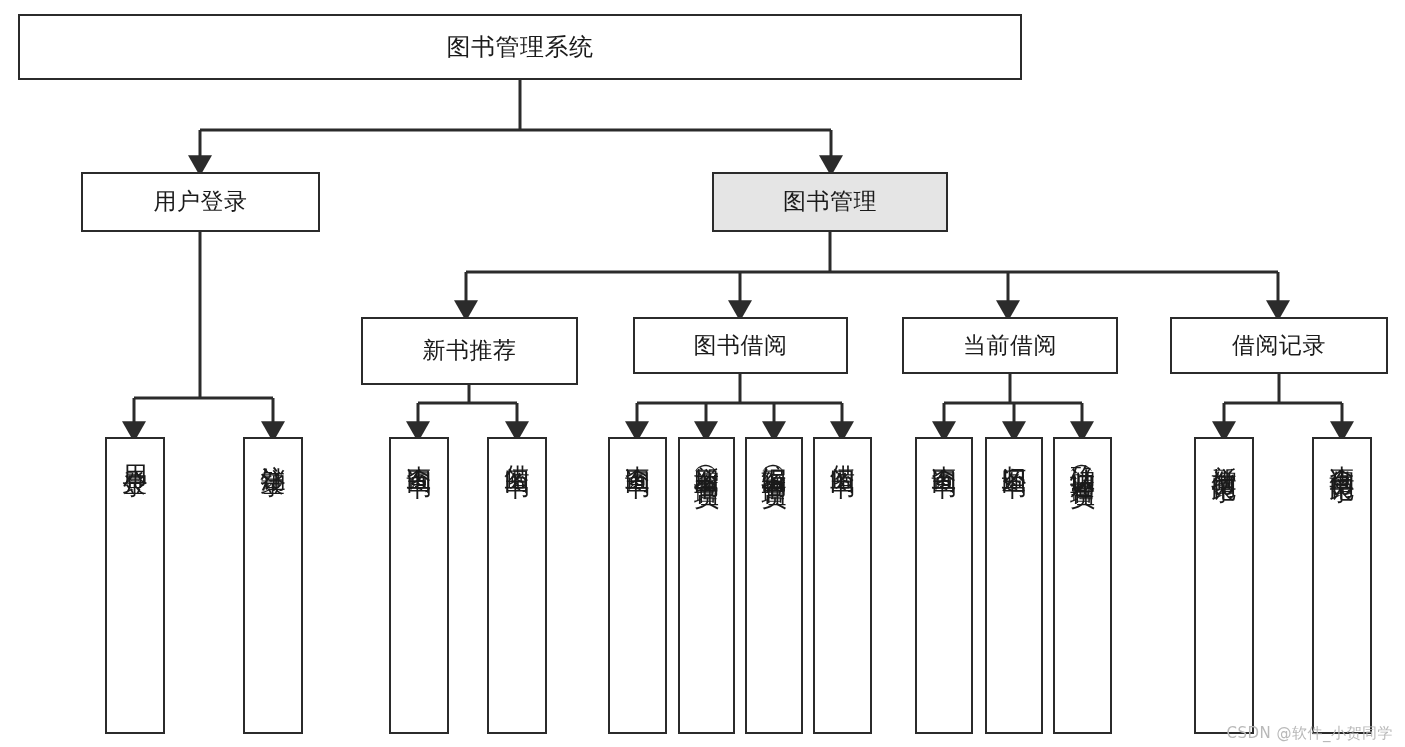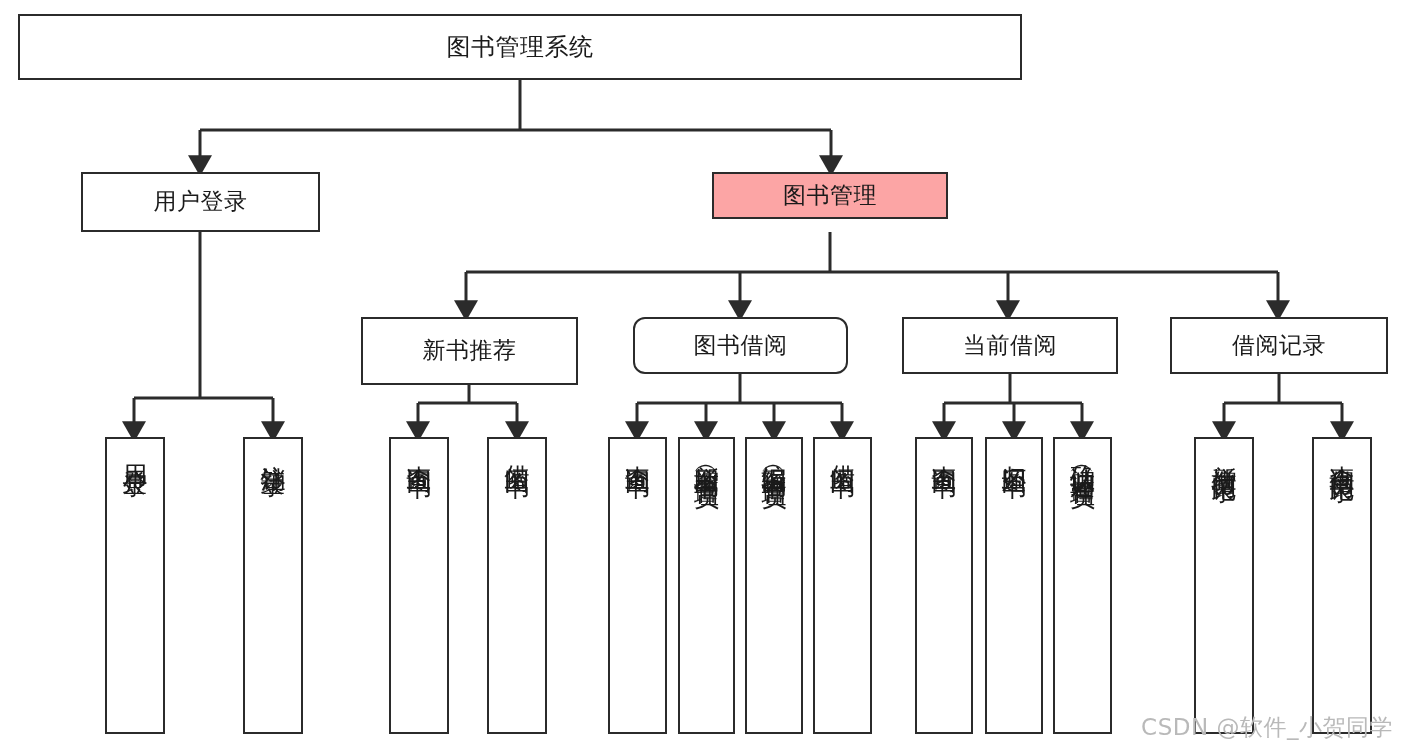--- a/index.html
+++ b/index.html
@@ -58,21 +58,21 @@
     letter-spacing: 3px;
     line-height: 1;
   }
   .node.root .label {
     font-size: 24px;
   }
   #watermark {
     position: absolute;
     right: 12px;
     bottom: 4px;
-    font-size: 23px;
+    font-size: 15px;
     color: #b9b9b9;
     letter-spacing: 0.5px;
     z-index: 20;
     white-space: nowrap;
     font-family: "DejaVu Sans", "Liberation Sans", sans-serif;
   }
 </style>
 </head>
 <body>
 
@@ -128,28 +128,28 @@
     </g>
   </svg>
 
   <div class="node horizontal root" style="left: 18px; top: 14px; width: 1004px; height: 66px; border-color: rgb(43, 43, 43); background: rgb(255, 255, 255); color: rgb(26, 26, 26);">
     <span class="label">图书管理系统</span>
   </div>
 
   <div class="node horizontal" style="left: 81px; top: 172px; width: 239px; height: 60px; border-color: rgb(43, 43, 43); background: rgb(255, 255, 255); color: rgb(26, 26, 26);">
     <span class="label">用户登录</span>
   </div>
-  <div class="node horizontal" style="left: 712px; top: 172px; width: 236px; height: 47px; border-color: rgb(43, 43, 43); background: #fca5a5; color: rgb(26, 26, 26);">
+  <div class="node horizontal" style="left: 712px; top: 172px; width: 236px; height: 60px; border-color: rgb(43, 43, 43); background: #e5e5e5; color: rgb(26, 26, 26);">
     <span class="label">图书管理</span>
   </div>
 
   <div class="node horizontal" style="left: 361px; top: 317px; width: 217px; height: 68px; border-color: rgb(43, 43, 43); background: rgb(255, 255, 255); color: rgb(26, 26, 26);">
     <span class="label">新书推荐</span>
   </div>
-  <div class="node horizontal" style="left: 633px; top: 317px; width: 215px; height: 57px; border-color: rgb(43, 43, 43); background: rgb(255, 255, 255); color: rgb(26, 26, 26); border-radius: 12px;">
+  <div class="node horizontal" style="left: 633px; top: 317px; width: 215px; height: 57px; border-color: rgb(43, 43, 43); background: rgb(255, 255, 255); color: rgb(26, 26, 26);">
     <span class="label">图书借阅</span>
   </div>
   <div class="node horizontal" style="left: 902px; top: 317px; width: 216px; height: 57px; border-color: rgb(43, 43, 43); background: rgb(255, 255, 255); color: rgb(26, 26, 26);">
     <span class="label">当前借阅</span>
   </div>
   <div class="node horizontal" style="left: 1170px; top: 317px; width: 218px; height: 57px; border-color: rgb(43, 43, 43); background: rgb(255, 255, 255); color: rgb(26, 26, 26);">
     <span class="label">借阅记录</span>
   </div>
 
   <div class="node vertical" style="left: 105px; top: 437px; width: 60px; height: 297px; border-color: rgb(43, 43, 43); background: rgb(255, 255, 255); color: rgb(26, 26, 26);">

